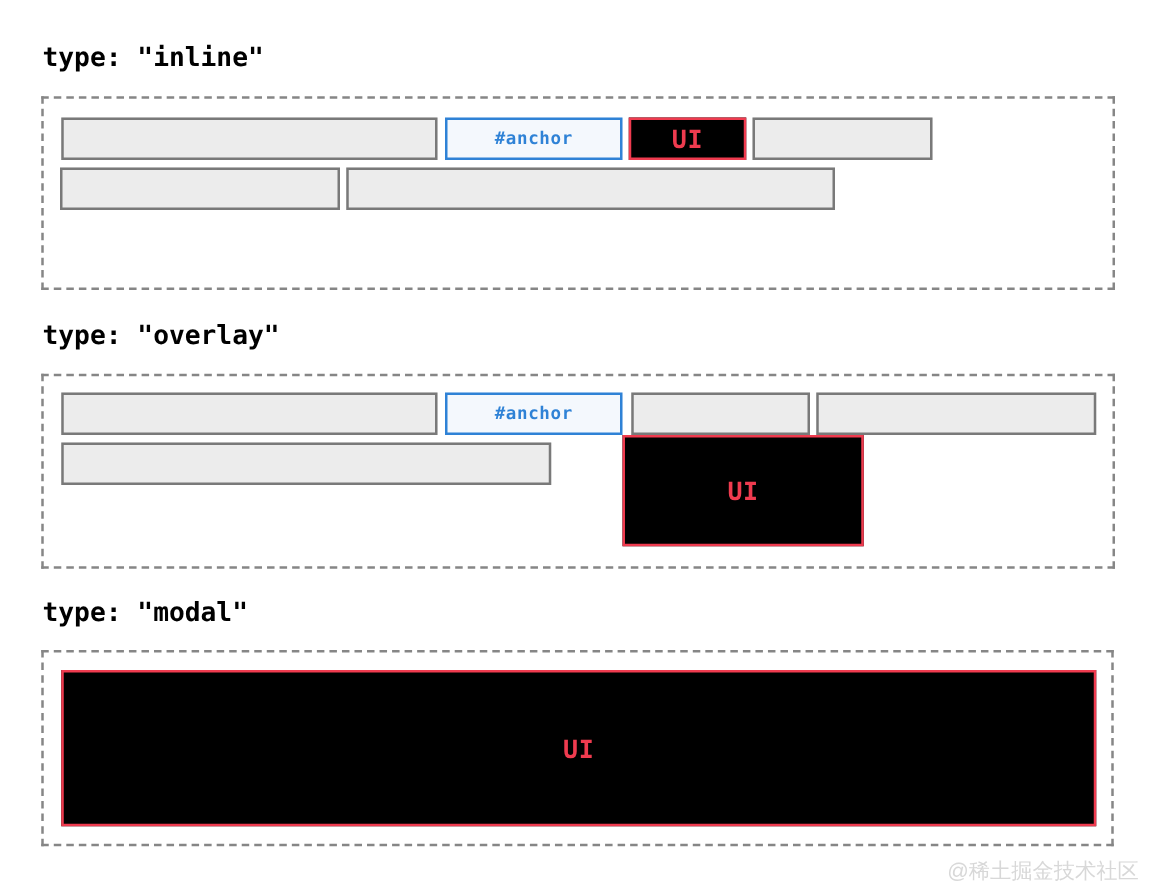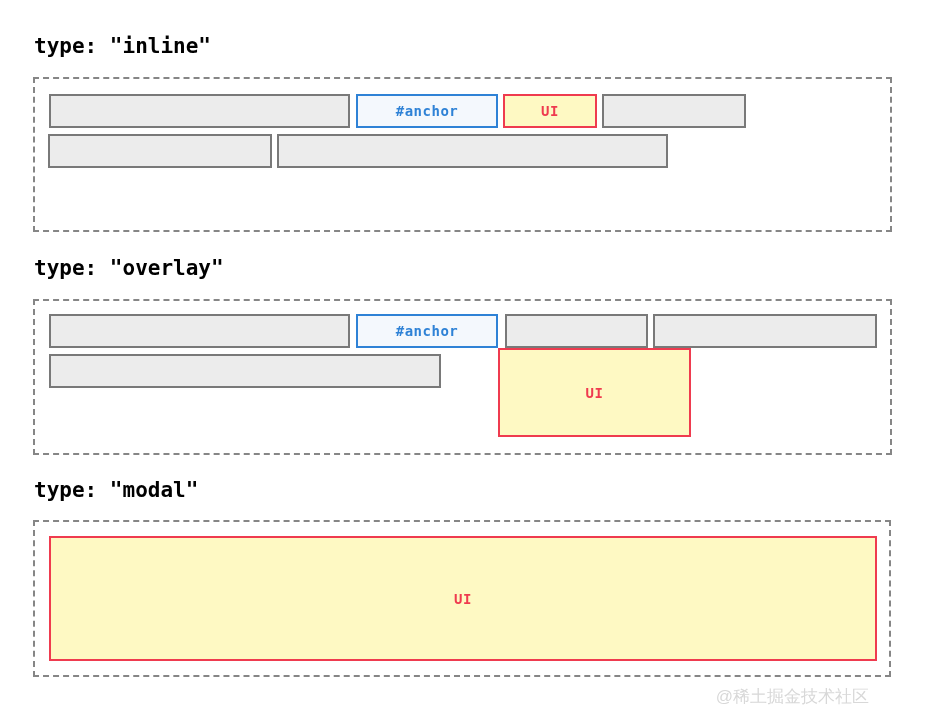--- a/index.html
+++ b/index.html
@@ -39,34 +39,34 @@
     font-weight: bold;
     font-size: 14px;
     display: flex;
     align-items: center;
     justify-content: center;
     letter-spacing: 0.5px;
     text-align: center;
   }
   .ui-box {
     position: absolute;
-    background: #fef9c3;
+    background: #000000;
     border: 2px solid #ef3b4f;
     color: #ef3b4f;
     font-weight: bold;
-    font-size: 14px;
+    font-size: 20px;
     display: flex;
     align-items: center;
     justify-content: center;
     letter-spacing: 0.5px;
   }
   .ui-overlay { z-index: 2; }
   .watermark {
     position: absolute;
-    left: 704px;
+    left: 746px;
     top: 685px;
     width: 165px;
     text-align: right;
     font-family: "Liberation Sans", "DejaVu Sans", sans-serif;
     font-size: 17px;
     color: #d8d8d8;
     white-space: nowrap;
   }
 
   

